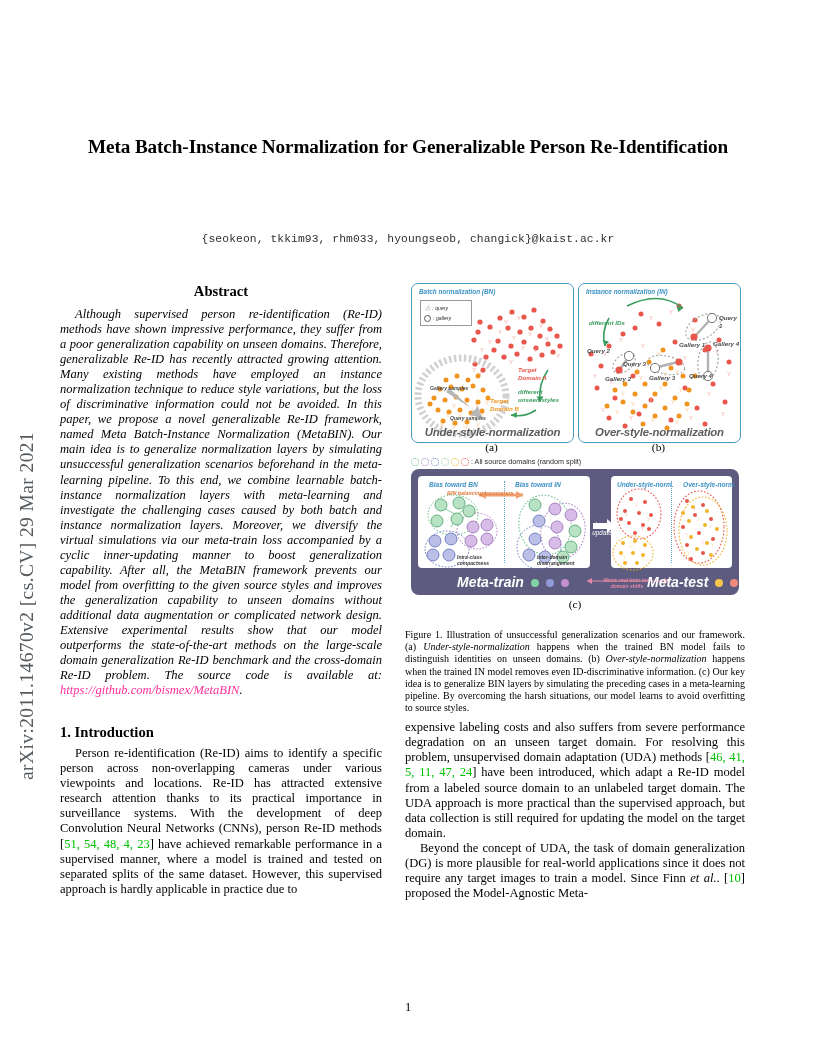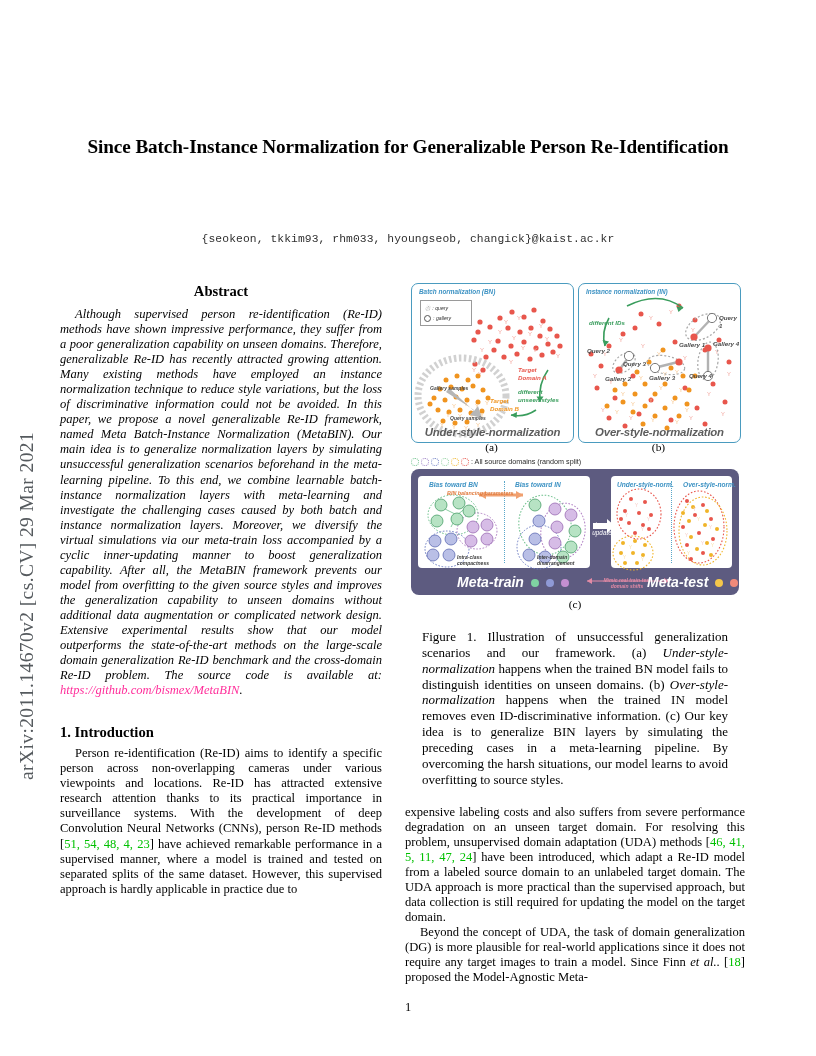--- a/index.html
+++ b/index.html
@@ -114,24 +114,24 @@
     line-height: 1.2;
     text-align: justify;
     hyphens: none;
     margin: 0;
   }
   .body-text + .body-text { text-indent: 15px; }
   .p-indent { text-indent: 15px; }
   .cite { color: #00c000; }
 
   .caption {
-    font-size: 13px;
+    font-size: 10px;
     line-height: 1.22;
     text-align: justify;
-    margin: 17px;
+    margin: 0;
   }
   .caption i { font-style: italic; }
 
   .intro-wrap { margin-top: 26px; }
 
   .pagenum {
     position: absolute;
     left: 0; right: 0;
     top: 1000px;
     text-align: center;
@@ -310,21 +310,21 @@
     color: #ffffff;
   }
 </style>
 </head>
 <body>
 
 <div class="page">
 
   <div class="arxiv-stamp">arXiv:2011.14670v2  [cs.CV]  29 Mar 2021</div>
 
-  <div class="title">Since Batch-Instance Normalization for Generalizable Person Re-Identification</div>
+  <div class="title">Meta Batch-Instance Normalization for Generalizable Person Re-Identification</div>
 
 
   <div class="emails">{seokeon, tkkim93, rhm033, hyoungseob, changick}@kaist.ac.kr</div>
 
   <div class="col-left">
 
     <div class="sec-head">Abstract</div>
 
     <div class="abstract-body">
       <span class="indent"></span><span>Although supervised person re-identification (Re-ID) methods have shown impressive performance, they suffer from a poor generalization capability on unseen domains. Therefore, generalizable Re-ID has recently attracted growing attention. Many existing methods have employed an instance normalization technique to reduce style variations, but the loss of discriminative information could not be avoided. In this paper, we propose a novel generalizable Re-ID framework, named Meta Batch-Instance Normalization (MetaBIN). Our main idea is to generalize normalization layers by simulating unsuccessful generalization scenarios beforehand in the meta-learning pipeline. To this end, we combine learnable batch-instance normalization layers with meta-learning and investigate the challenging cases caused by both batch and instance normalization layers. Moreover, we diversify the virtual simulations via our meta-train loss accompanied by a cyclic inner-updating manner to boost generalization capability. After all, the MetaBIN framework prevents our model from overfitting to the given source styles and improves the generalization capability to unseen domains without additional data augmentation or complicated network design. Extensive experimental results show that our model outperforms the state-of-the-art methods on the large-scale domain generalization Re-ID benchmark and the cross-domain Re-ID problem. The source code is available at: </span><span class="link">https://github.com/bismex/MetaBIN</span><span>.</span>
@@ -787,18 +787,18 @@
         </div>
       </div>
 
       <div class="sub-label c">(c)</div>
     </div>
 
     <p class="caption" style="margin-top:14px;"><span>Figure 1.</span><span> Illustration of unsuccessful generalization scenarios and our framework. (a) </span><i>Under-style-normalization</i><span> happens when the trained BN model fails to distinguish identities on unseen domains. (b) </span><i>Over-style-normalization</i><span> happens when the trained IN model removes even ID-discriminative information. (c) Our key idea is to generalize BIN layers by simulating the preceding cases in a meta-learning pipeline. By overcoming the harsh situations, our model learns to avoid overfitting to source styles.</span></p>
 
     <div style="margin-top:6px;">
       <p class="body-text"><span>expensive labeling costs and also suffers from severe performance degradation on an unseen target domain. For resolving this problem, unsupervised domain adaptation (UDA) methods [</span><span class="cite">46, 41, 5, 11, 47, 24</span><span>] have been introduced, which adapt a Re-ID model from a labeled source domain to an unlabeled target domain. The UDA approach is more practical than the supervised approach, but data collection is still required for updating the model on the target domain.</span></p>
-      <p class="body-text p-indent"><span>Beyond the concept of UDA, the task of domain generalization (DG) is more plausible for real-world applications since it does not require any target images to train a model. Since Finn </span><i>et al.</i><span>. [</span><span class="cite">18</span><span>] proposed the Model-Agnostic Meta-</span></p>
+      <p class="body-text p-indent"><span>Beyond the concept of UDA, the task of domain generalization (DG) is more plausible for real-world applications since it does not require any target images to train a model. Since Finn </span><i>et al.</i><span>. [</span><span class="cite">10</span><span>] proposed the Model-Agnostic Meta-</span></p>
     </div>
   </div>
 
   <div class="pagenum">1</div>
 </div>
 
 </body></html>

